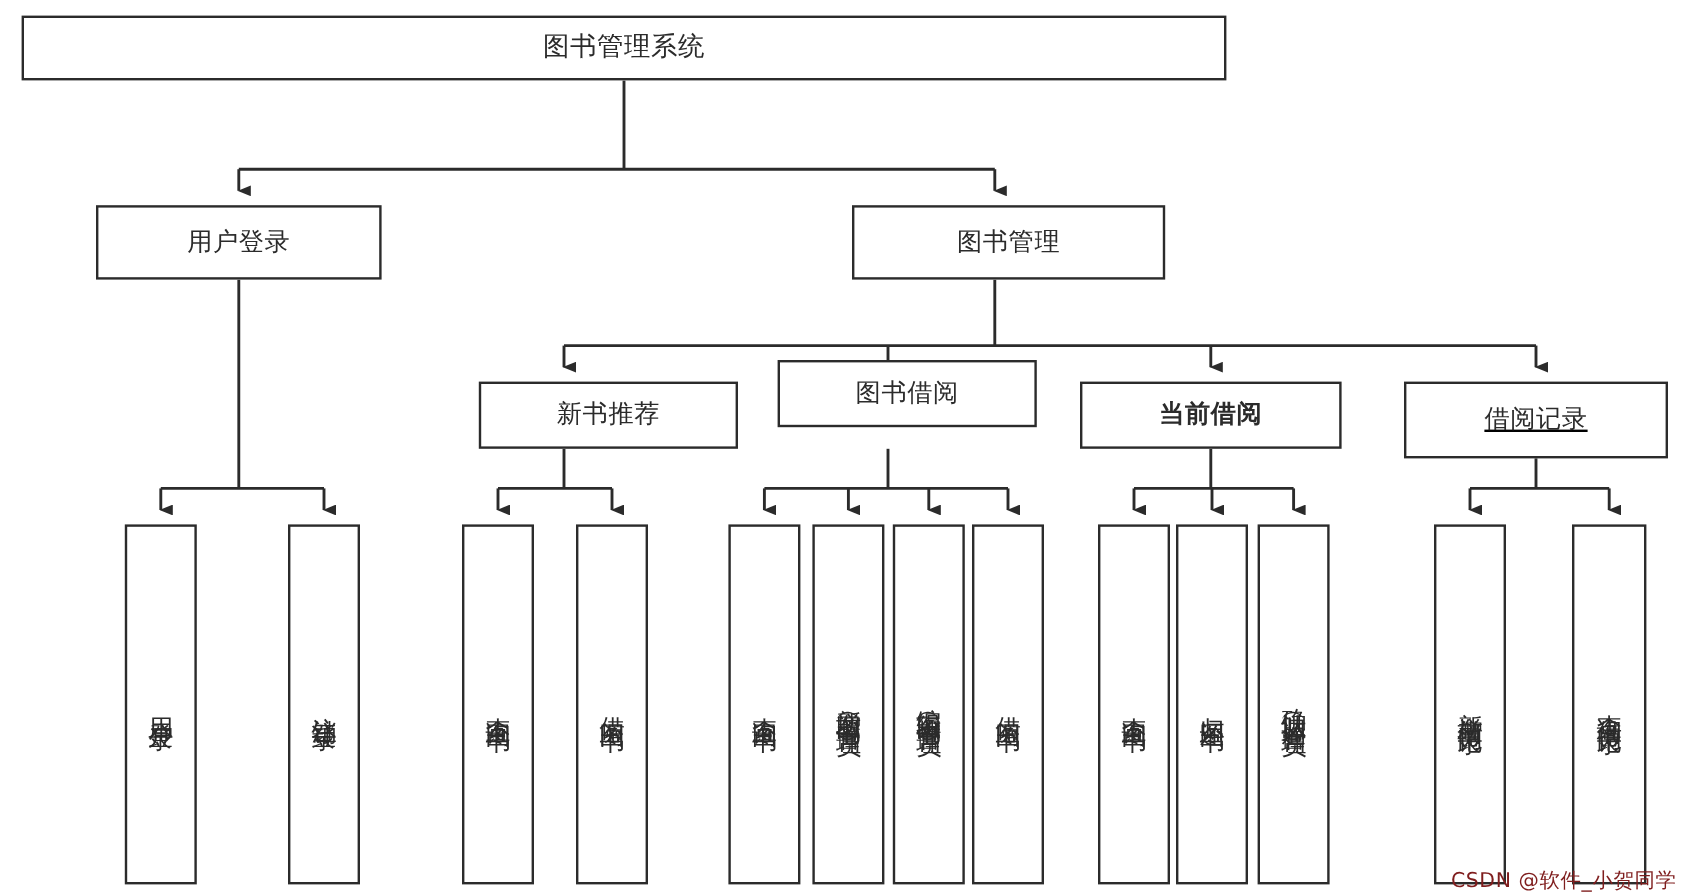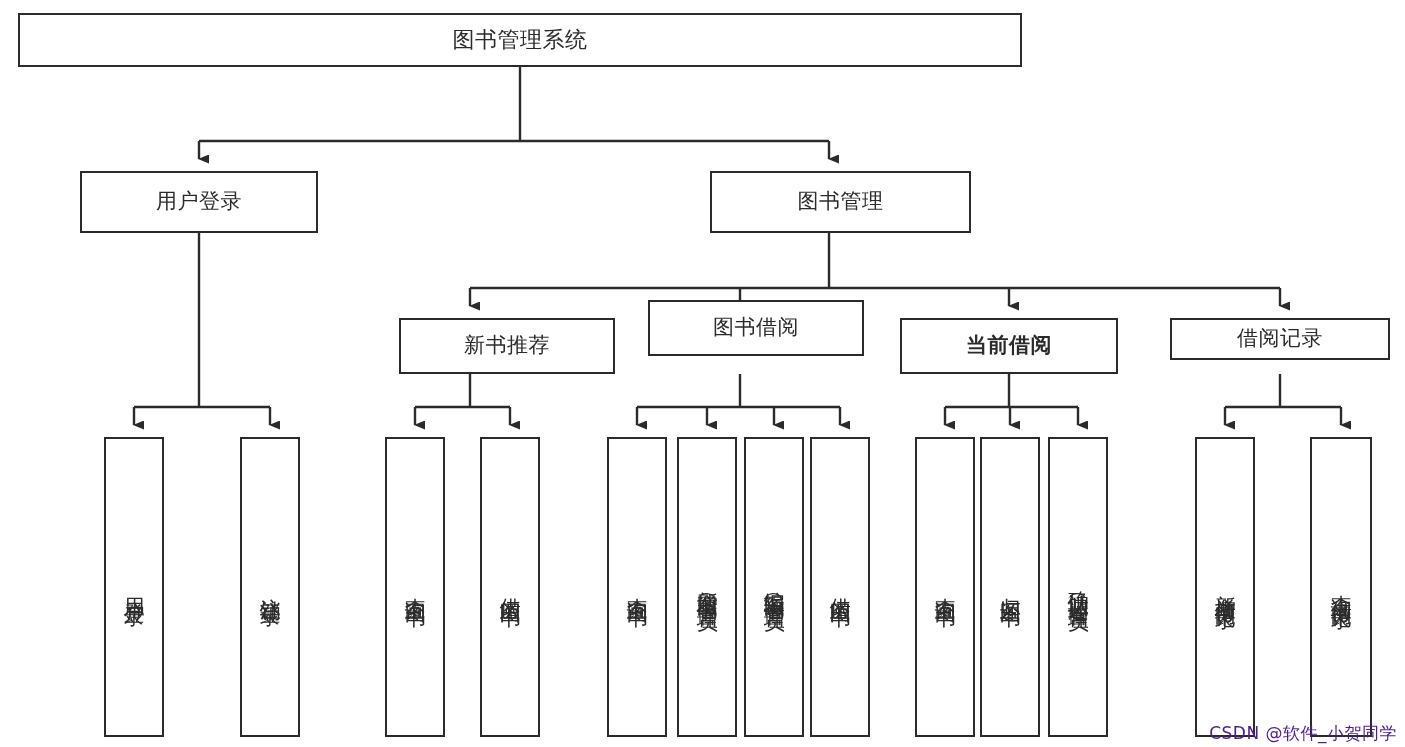--- a/index.html
+++ b/index.html
@@ -62,21 +62,21 @@
     height: 100%;
     display: flex;
     align-items: center;
     justify-content: center;
   }
   .watermark {
     position: absolute;
     right: 8px;
     bottom: 2px;
     font-size: 17px;
-    color: #4c1d95;
+    color: #7f1d1d;
     white-space: nowrap;
     letter-spacing: 0.5px;
     text-align: right;
   }
 </style>
 </head>
 <body>
 
 <div id="diagram-root">
 
@@ -136,21 +136,21 @@
 
   <div class="node-box" style="left: 362px; top: 318px; width: 216px; height: 56px; margin-left: 37px;">
     <span class="node-label-h">新书推荐</span>
   </div>
   <div class="node-box" style="left: 632px; top: 300px; width: 216px; height: 56px; margin-left: 16px;">
     <span class="node-label-h">图书借阅</span>
   </div>
   <div class="node-box" style="left: 900px; top: 318px; width: 218px; height: 56px; font-weight: bold;">
     <span class="node-label-h">当前借阅</span>
   </div>
-  <div class="node-box" style="left: 1170px; top: 318px; width: 220px; height: 42px;">
+  <div class="node-box" style="left: 1170px; top: 318px; width: 220px; height: 64px; text-decoration: underline;">
     <span class="node-label-h">借阅记录</span>
   </div>
 
   <div class="node-box leaf" style="left: 104px; top: 437px; width: 60px; height: 300px;">
     <div class="leaf-text-wrap">
       <span class="node-label-v">用户登录</span>
     </div>
   </div>
   <div class="node-box leaf" style="left: 240px; top: 437px; width: 60px; height: 300px;">
     <div class="leaf-text-wrap">

